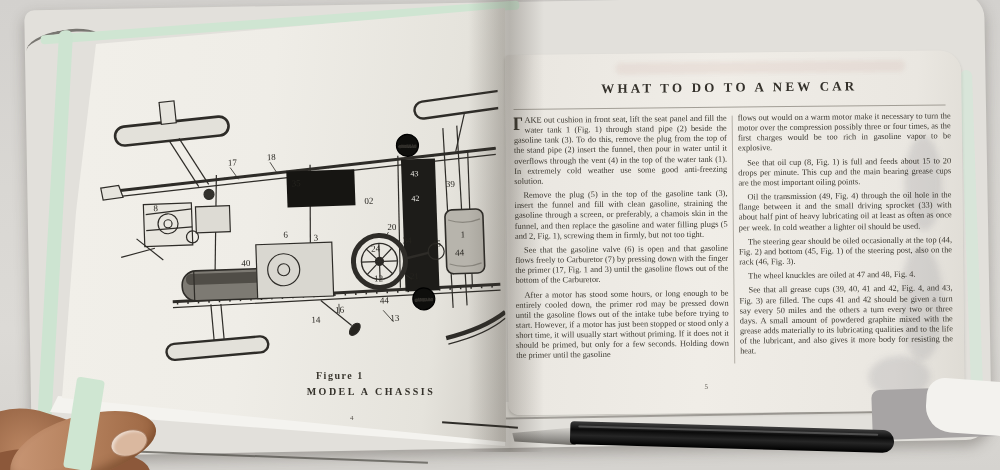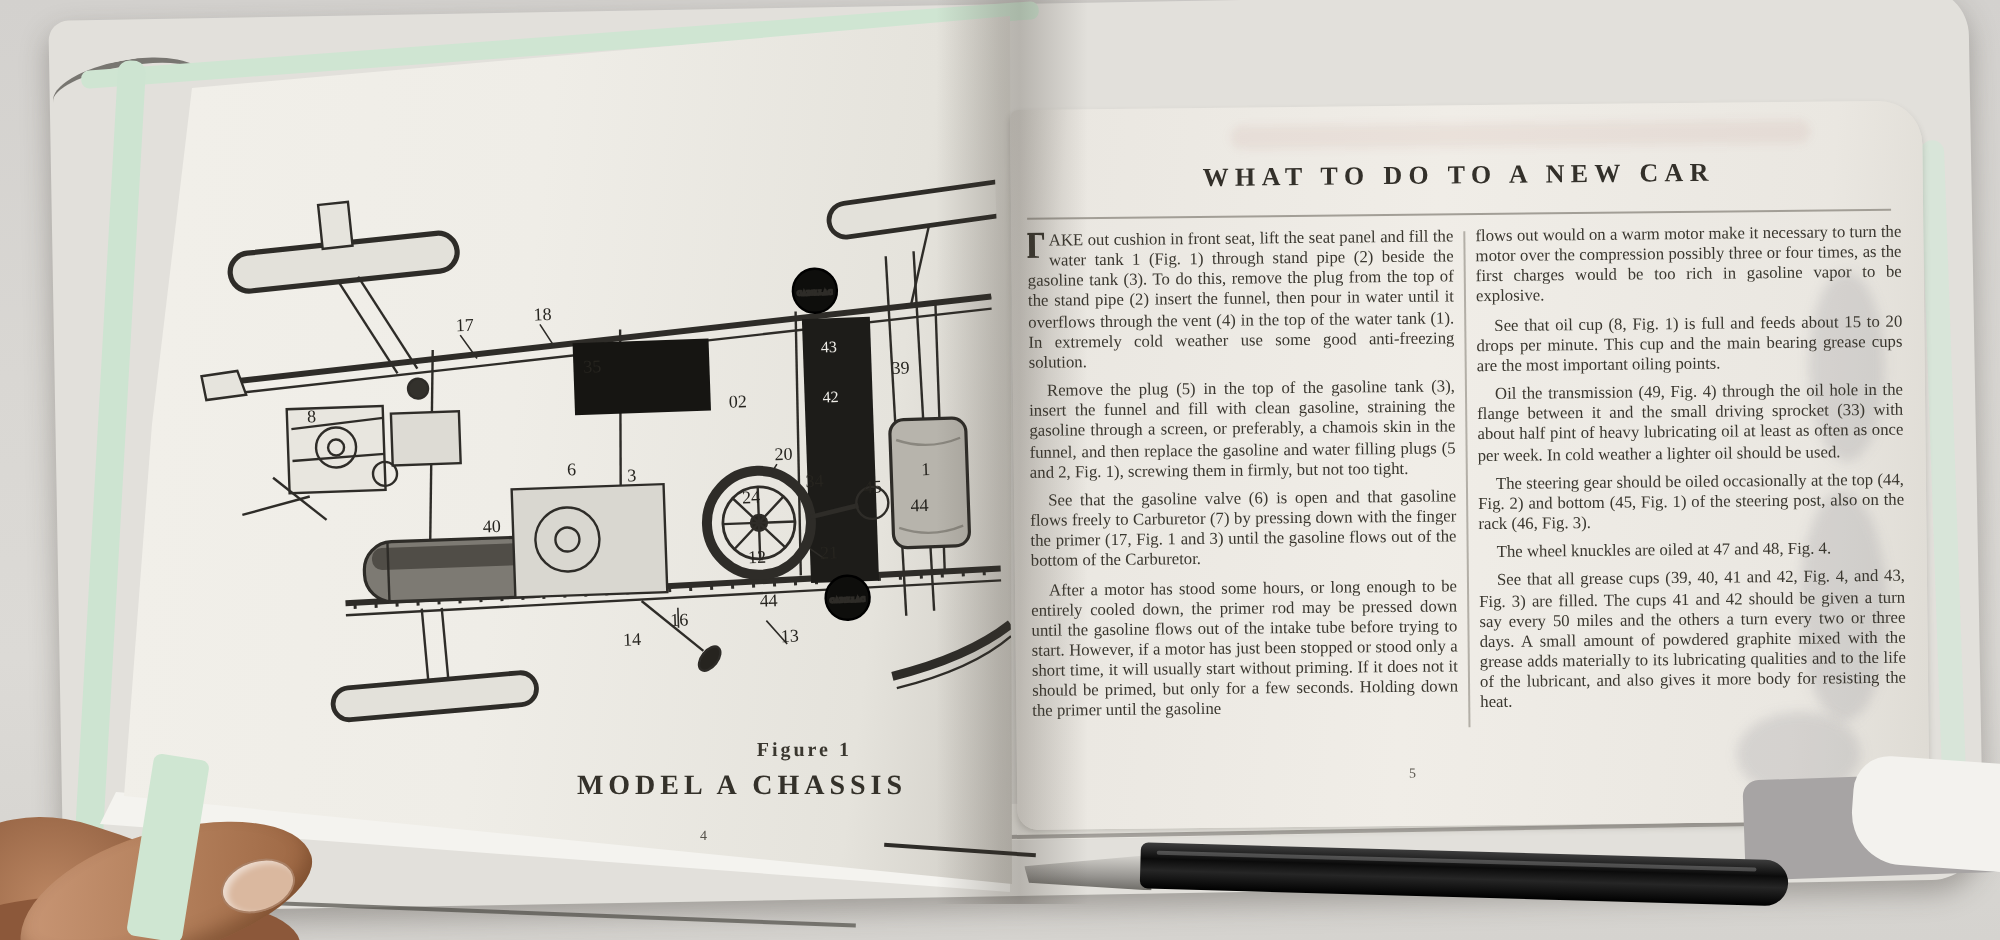--- a/index.html
+++ b/index.html
@@ -40,24 +40,24 @@
   .right-page{left:505px;top:55px;width:456px;height:360px;
     transform:rotate(-0.6deg);transform-origin:left top;
     border-radius:4px 22px 26px 10px;
     background:linear-gradient(95deg,#d7d4ce 0%,#eae7e1 6%,#f0ede7 45%,#eae7e1 85%,#dedbd4 100%);
     box-shadow:0 2px 3px rgba(80,75,68,.25);}
   .gutter-shadow{left:468px;top:0;width:76px;height:452px;z-index:12;pointer-events:none;
     background:linear-gradient(90deg,rgba(60,54,46,0) 0%,rgba(60,54,46,.22) 42%,rgba(60,54,46,.26) 55%,rgba(60,54,46,0) 100%);}
 
   
   .figure-wrap{left:50px;top:74px;width:452px;height:294px;transform:rotate(-2deg);}
-  .fig-caption1{left:316px;top:370px;width:110px;text-align:right;
+  .fig-caption1{left:316px;top:370px;width:110px;text-align:left;
     font-weight:bold;font-size:10px;letter-spacing:1.5px;color:#3a372f;}
   .fig-caption2{left:288px;top:386px;width:166px;text-align:center;
-    font-weight:bold;font-size:14px;letter-spacing:2.5px;color:#34312a;}
+    font-weight:bold;font-size:10px;letter-spacing:2.5px;color:#34312a;}
   .lp-pagenum{left:350px;top:414px;font-size:7px;color:#55514a;}
 
   
   .rp-bleed{left:110px;top:9px;width:290px;height:12px;background:rgba(175,120,112,.10);
     filter:blur(2px);border-radius:6px;}
   .rp-title{left:0;top:27px;width:448px;text-align:center;font-weight:bold;
     font-size:13px;letter-spacing:3.2px;color:#33302a;}
   .rp-rule{left:8px;top:54px;width:432px;height:1px;background:#a29e96;}
   .rp-cols{left:8px;top:61px;width:438px;height:256px;display:flex;overflow:hidden;}
   .rp-col{width:213px;color:#3a372f;font-size:8.4px;line-height:1.21;text-align:justify;}

